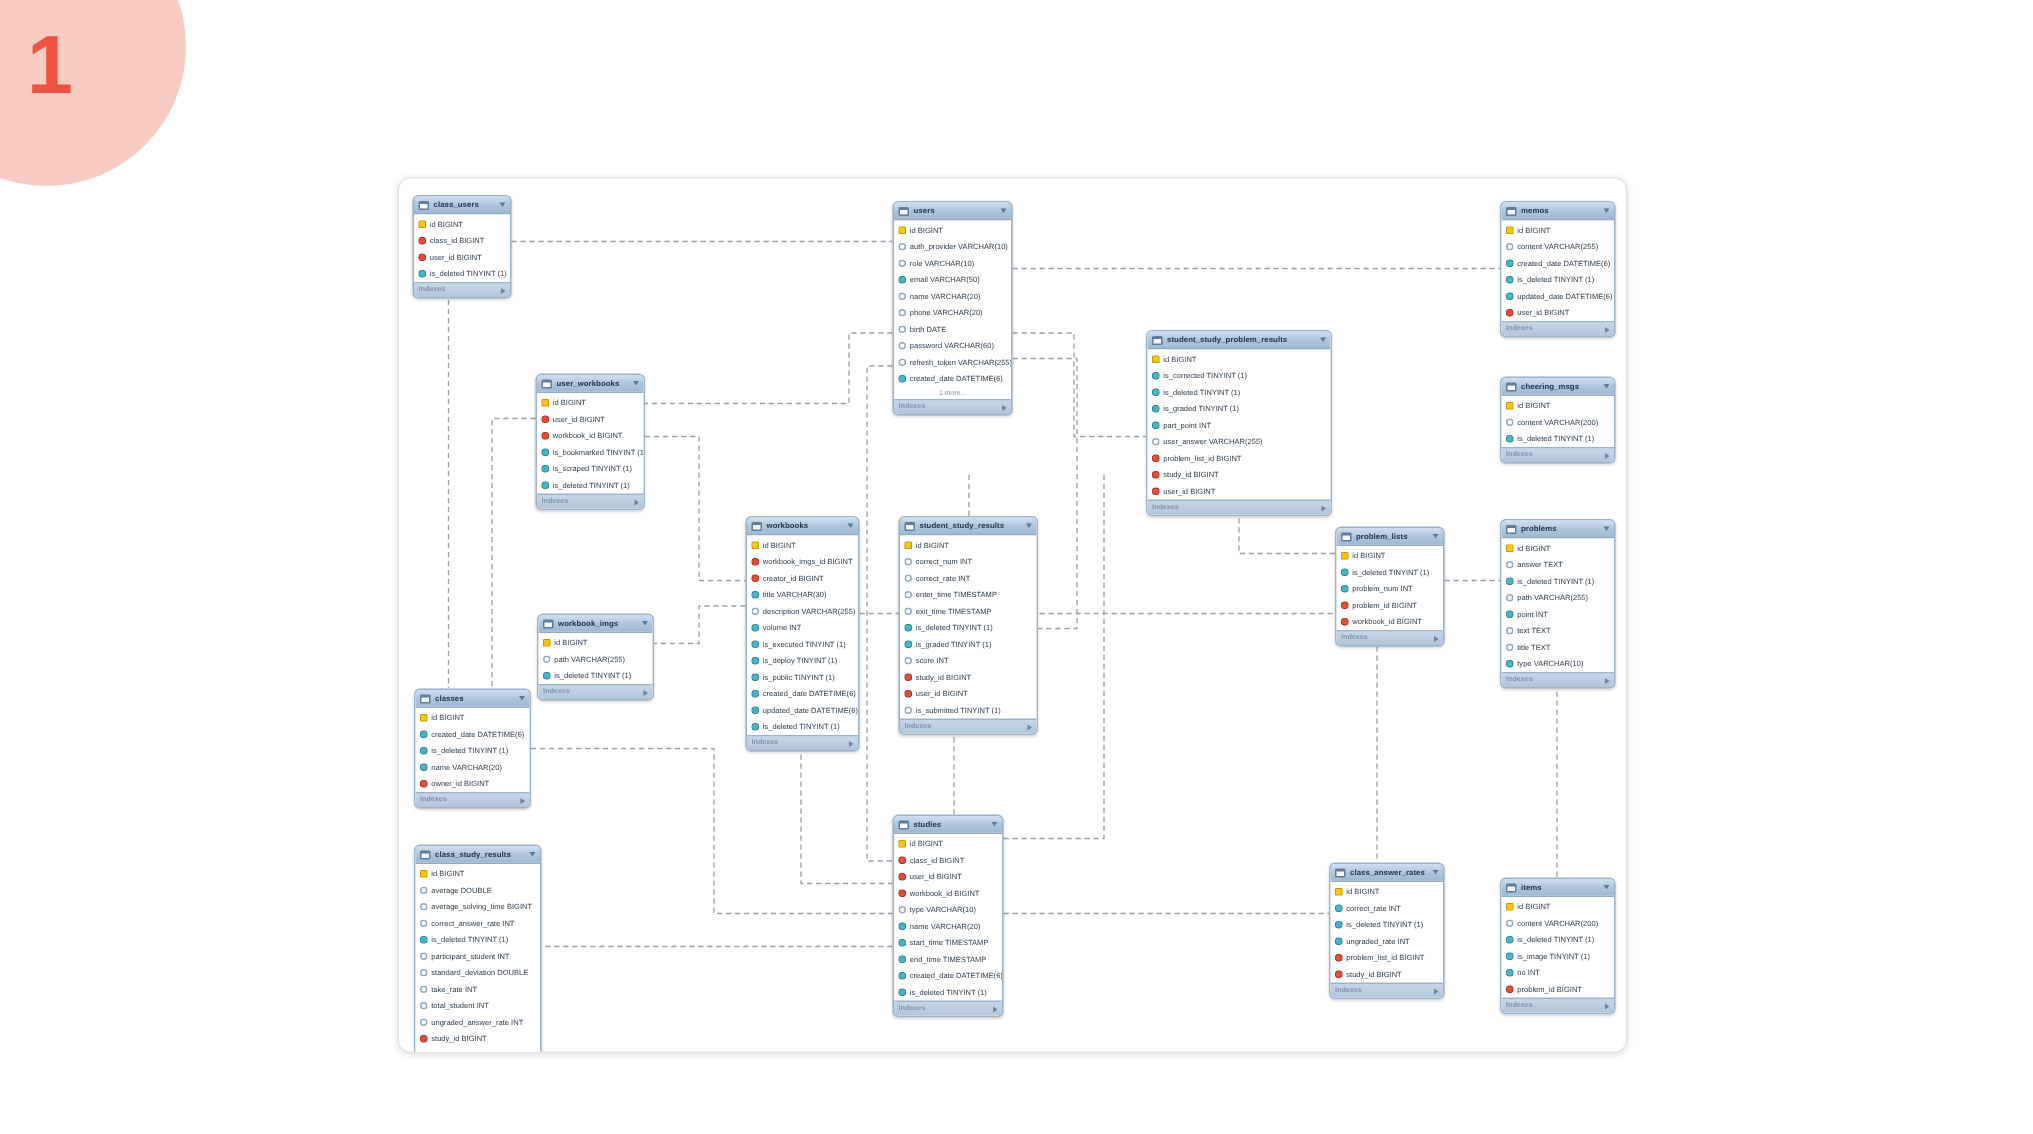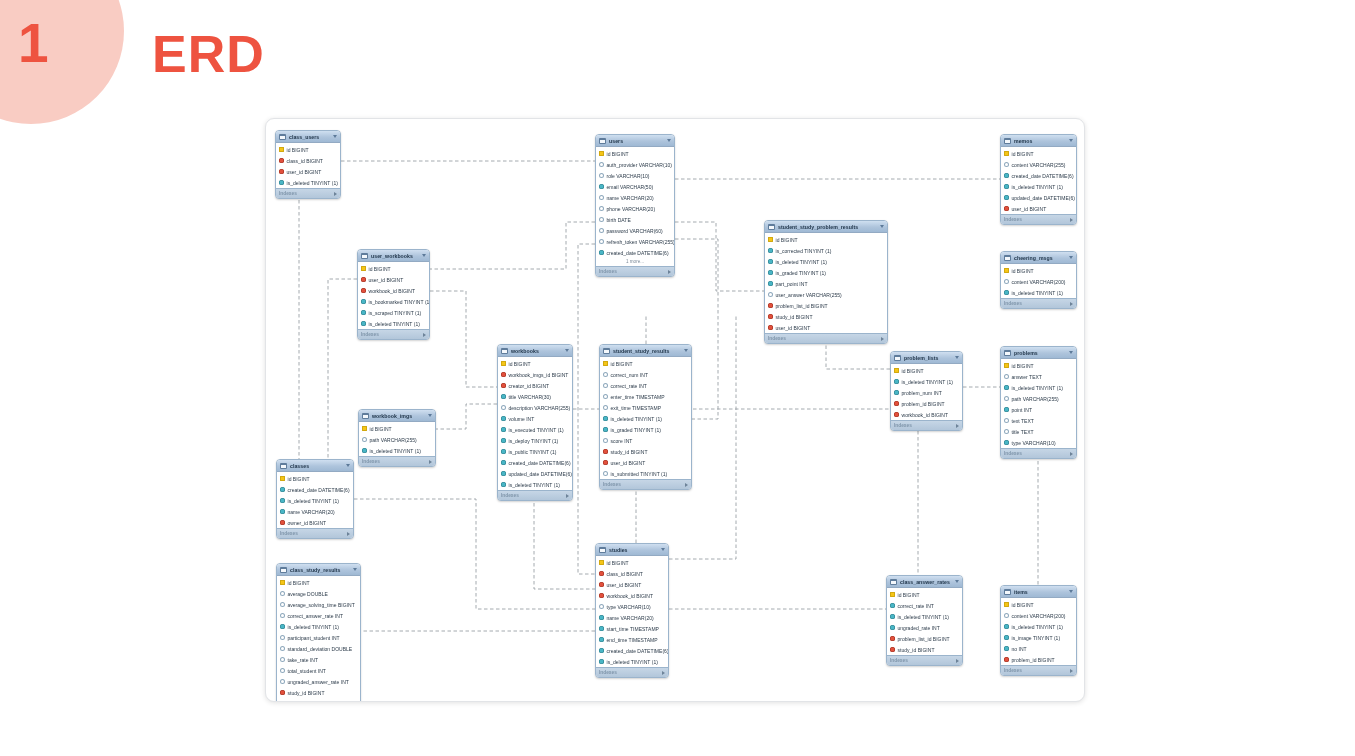--- a/index.html
+++ b/index.html
@@ -112,21 +112,20 @@
     border-left: 3px solid #6d8399;
   }
 </style>
 </head>
 <body>
 
 <div id="page">
 
   <div class="slide-badge"></div>
   <div class="slide-number">1</div>
-  <div class="slide-title">ERD</div>
 
   <div id="canvas">
     <svg id="lines" viewBox="0 0 820 584" xmlns="http://www.w3.org/2000/svg">
       <g stroke="#9aa0a6" stroke-width="0.9" fill="none" stroke-dasharray="3.5 2.5">
 
         <path d="M75,42 L329,42"></path>
 
         <path d="M33,75 L33,340"></path>
 
         <path d="M409,60 L734,60"></path>

